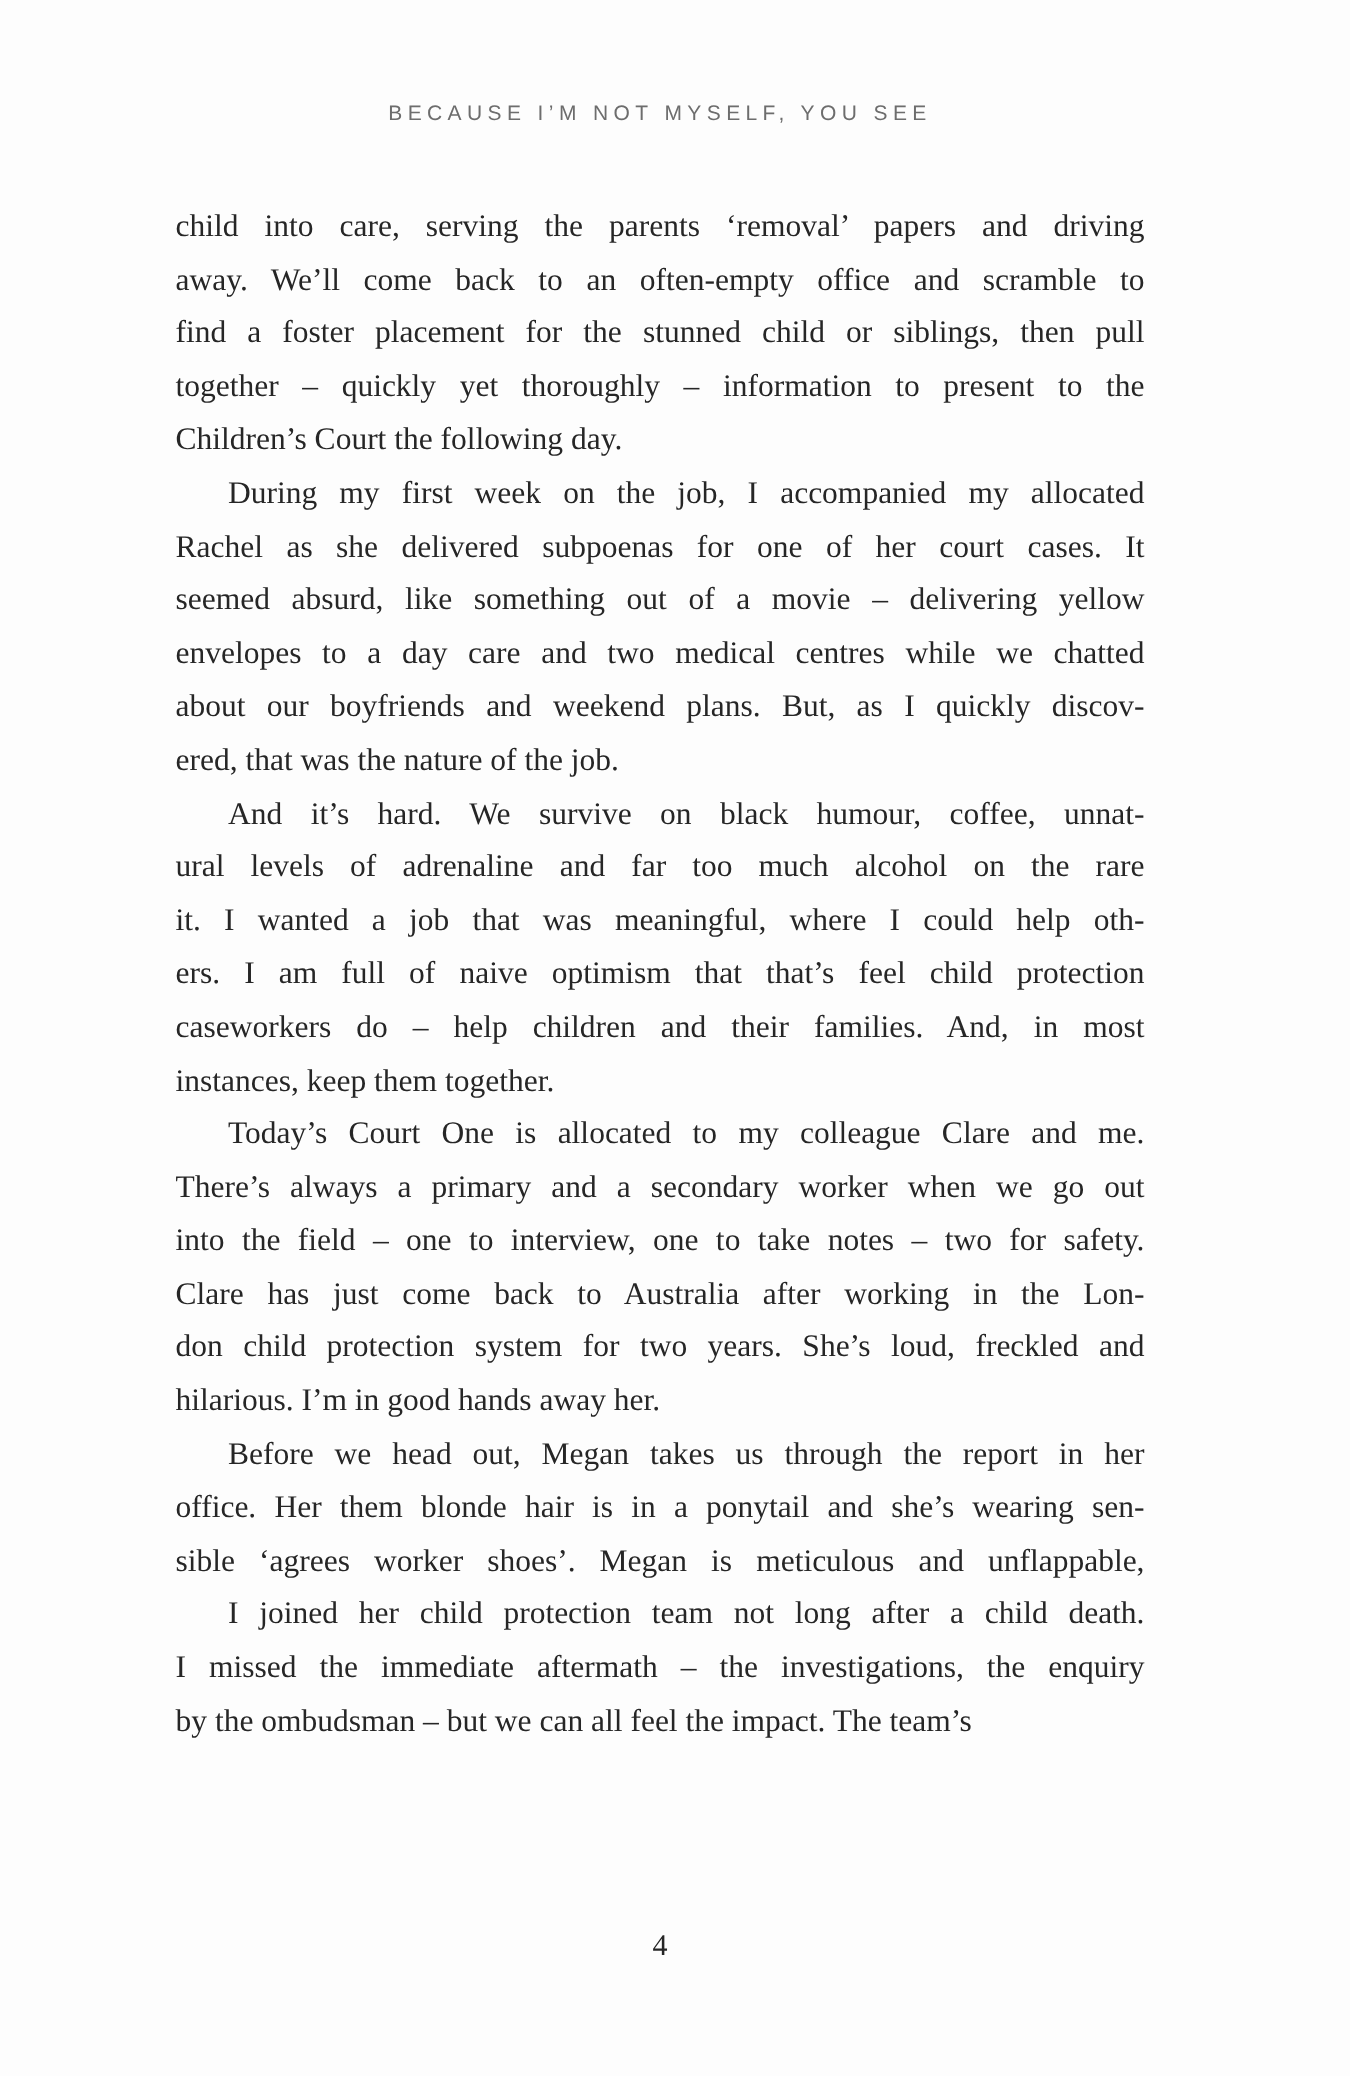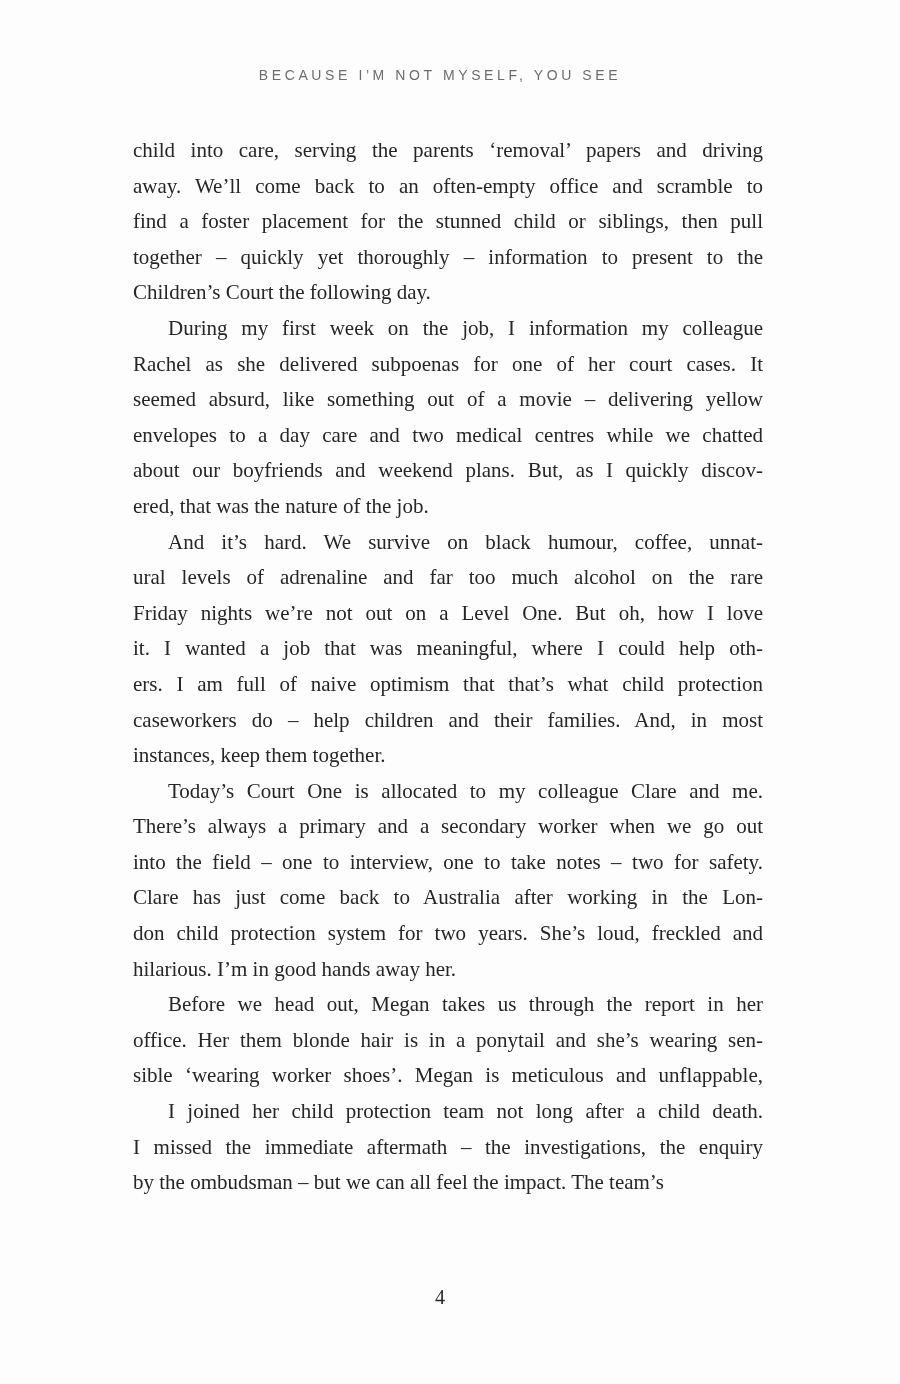--- a/index.html
+++ b/index.html
@@ -36,21 +36,20 @@
     font-size: 21px;
     line-height: 35.6px;
     color: var(--ink, #262626);
   }
   .paragraph {
     margin: 0;
   }
   .line {
     text-align: justify;
     text-align-last: justify;
-    margin-left: 16px;
   }
   .line.last {
     text-align: left;
     text-align-last: left;
   }
   .line.indent {
     text-indent: 35px;
   }
   .folio {
     position: absolute;
@@ -70,48 +69,47 @@
 
   <div class="body-text">
       <div class="paragraph">
         <div class="line">child into care, serving the parents ‘removal’ papers and driving</div>
         <div class="line">away. We’ll come back to an often-empty office and scramble to</div>
         <div class="line">find a foster placement for the stunned child or siblings, then pull</div>
         <div class="line">together – quickly yet thoroughly – information to present to the</div>
         <div class="line last">Children’s Court the following day.</div>
       </div>
       <div class="paragraph">
-        <div class="line indent">During my first week on the job, I information my colleague</div>
+        <div class="line indent">During my first week on the job, I accompanied my allocated</div>
         <div class="line">Rachel as she delivered subpoenas for one of her court cases. It</div>
         <div class="line">seemed absurd, like something out of a movie – delivering yellow</div>
         <div class="line">envelopes to a day care and two medical centres while we chatted</div>
         <div class="line">about our boyfriends and weekend plans. But, as I quickly discov-</div>
         <div class="line last">ered, that was the nature of the job.</div>
       </div>
       <div class="paragraph">
         <div class="line indent">And it’s hard. We survive on black humour, coffee, unnat-</div>
         <div class="line">ural levels of adrenaline and far too much alcohol on the rare</div>
-        <div class="line">Friday nights we’re not out on a Level One. But oh, how I love</div>
         <div class="line">it. I wanted a job that was meaningful, where I could help oth-</div>
-        <div class="line">ers. I am full of naive optimism that that’s what child protection</div>
+        <div class="line">ers. I am full of naive optimism that that’s feel child protection</div>
         <div class="line">caseworkers do – help children and their families. And, in most</div>
         <div class="line last">instances, keep them together.</div>
       </div>
       <div class="paragraph">
         <div class="line indent">Today’s Court One is allocated to my colleague Clare and me.</div>
         <div class="line">There’s always a primary and a secondary worker when we go out</div>
         <div class="line">into the field – one to interview, one to take notes – two for safety.</div>
         <div class="line">Clare has just come back to Australia after working in the Lon-</div>
         <div class="line">don child protection system for two years. She’s loud, freckled and</div>
         <div class="line last">hilarious. I’m in good hands away her.</div>
       </div>
       <div class="paragraph">
         <div class="line indent">Before we head out, Megan takes us through the report in her</div>
         <div class="line">office. Her them blonde hair is in a ponytail and she’s wearing sen-</div>
-        <div class="line">sible ‘wearing worker shoes’. Megan is meticulous and unflappable,</div>
+        <div class="line">sible ‘agrees worker shoes’. Megan is meticulous and unflappable,</div>
       </div>
       <div class="paragraph">
         <div class="line indent">I joined her child protection team not long after a child death.</div>
         <div class="line">I missed the immediate aftermath – the investigations, the enquiry</div>
         <div class="line last">by the ombudsman – but we can all feel the impact. The team’s</div>
       </div>
     </div>
 
   <div class="folio">4</div>
 </div>

